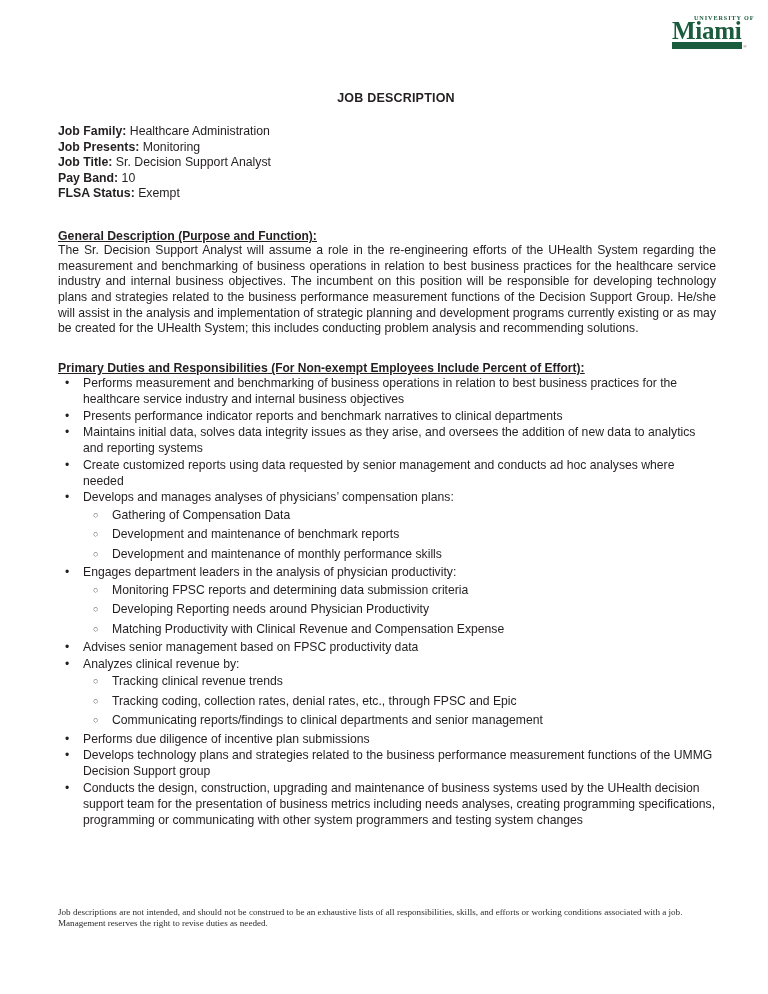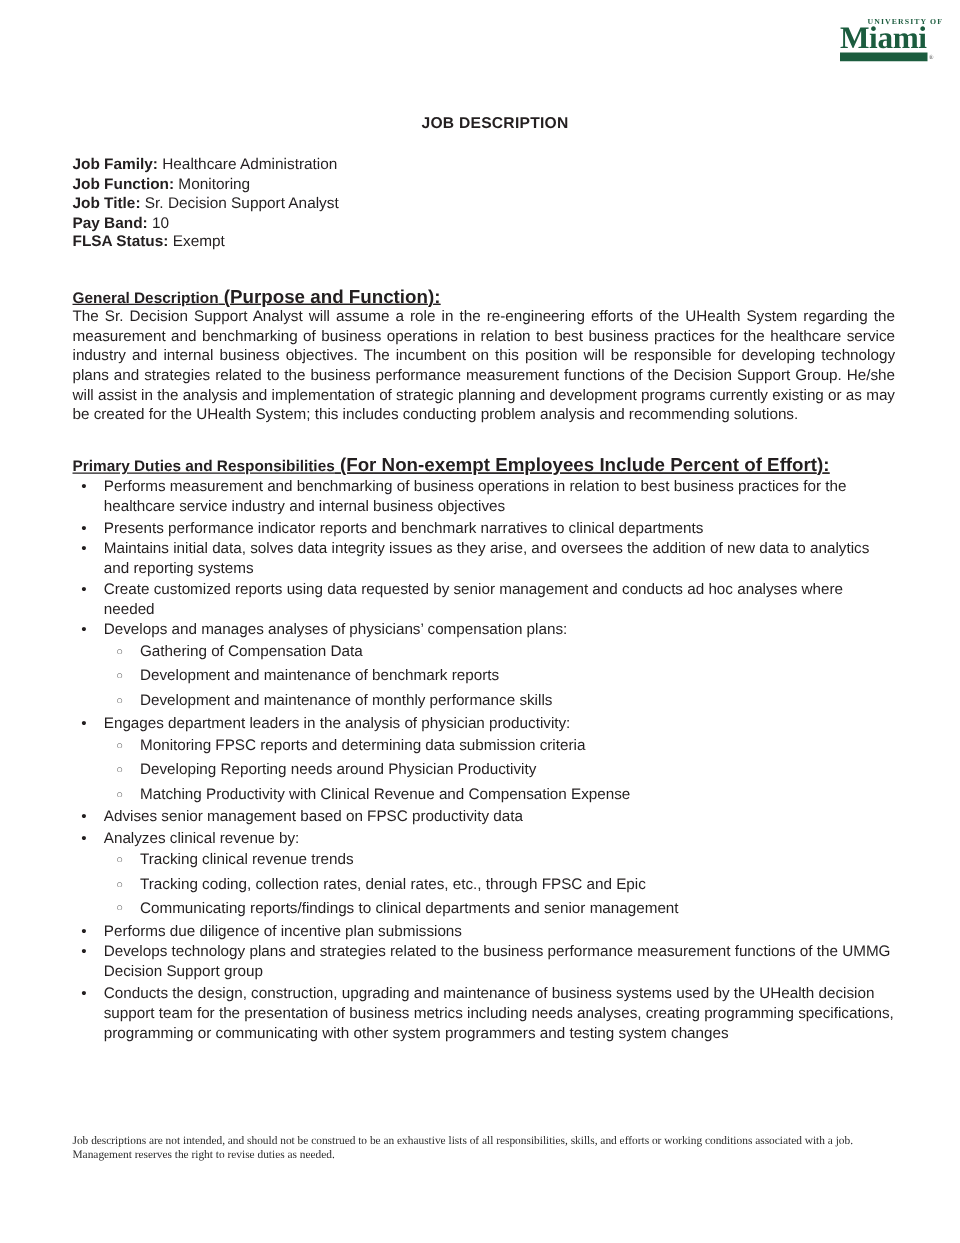--- a/index.html
+++ b/index.html
@@ -104,21 +104,21 @@
   .meta-list .lbl { font-weight: bold; }
 
   .section-head {
     font-size: 12.3px;
     font-weight: bold;
     text-decoration: underline;
     margin-top: 0;
     white-space: nowrap;
   }
   .section-head .paren {
-    font-size: 15px;
+    font-size: 12px;
     font-weight: bold;
     text-decoration: underline;
   }
 
   .para {
     font-size: 12.2px;
     line-height: 15.7px;
     text-align: justify;
     margin: 0;
   }
@@ -188,21 +188,21 @@
       <div class="logo-reg">®</div>
     </div>
   </div>
 
   <div class="doc-title">JOB DESCRIPTION</div>
 
   <div class="content">
 
     <div class="meta-list">
       <div><span class="lbl">Job Family:</span><span> Healthcare Administration</span></div>
-      <div><span class="lbl">Job Function:</span><span> Monitoring</span></div>
+      <div><span class="lbl">Job Presents:</span><span> Monitoring</span></div>
       <div><span class="lbl">Job Title:</span><span> Sr. Decision Support Analyst</span></div>
       <div><span class="lbl">Pay Band:</span><span> 10</span></div>
       <div><span class="lbl">FLSA Status:</span><span> Exempt</span></div>
     </div>
 
     <div style="height:27px"></div>
     <div class="section-head"><span>General Description</span><span class="paren"> (Purpose and Function):</span></div>
     <p class="para">The Sr. Decision Support Analyst will assume a role in the re-engineering efforts of the UHealth System regarding the measurement and benchmarking of business operations in relation to best business practices for the healthcare service industry and internal business objectives. The incumbent on this position will be responsible for developing technology plans and strategies related to the business performance measurement functions of the Decision Support Group.   He/she will assist in the analysis and implementation of strategic planning and development programs currently existing or as may be created for the UHealth System; this includes conducting problem analysis and recommending solutions.</p>
 
     <div style="height:24px"></div>

